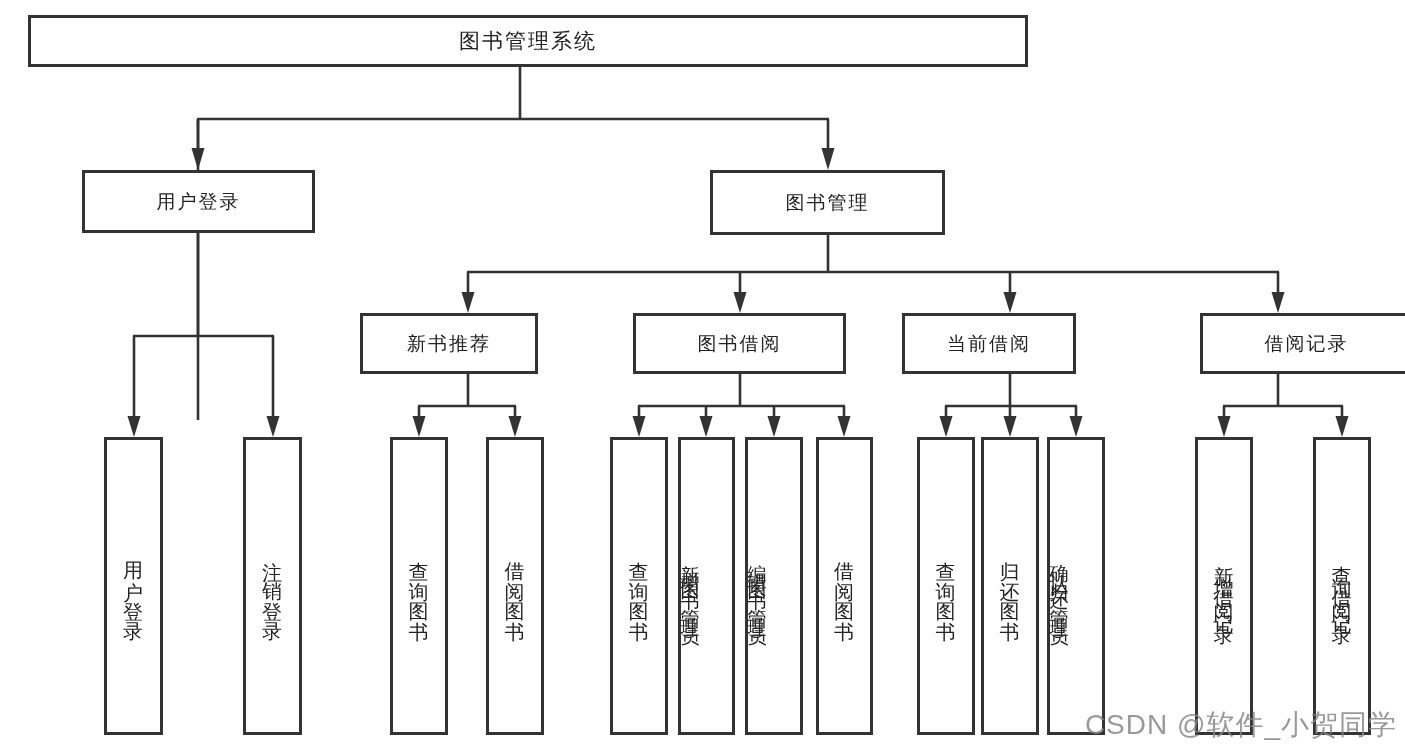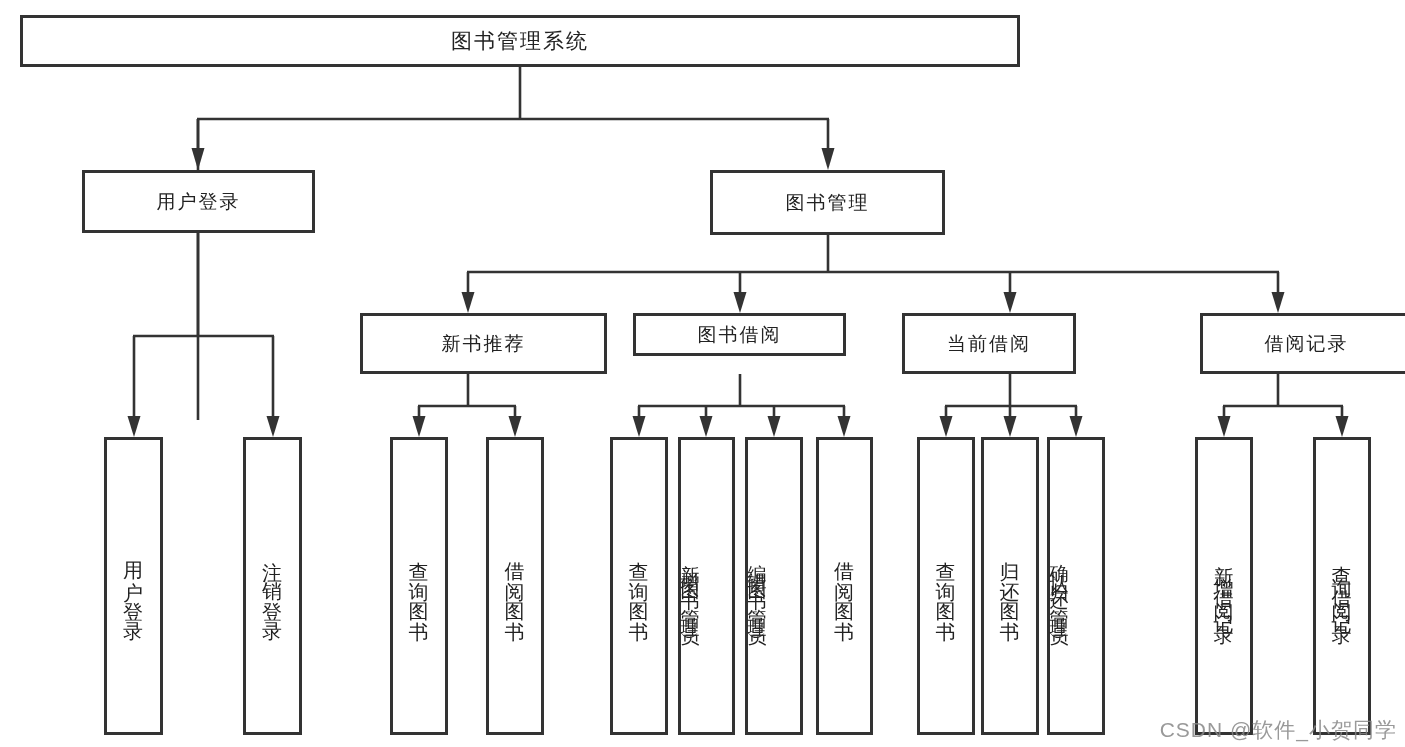--- a/index.html
+++ b/index.html
@@ -34,21 +34,21 @@
     font-size:20px;
     line-height:1;
   }
   .node.vbox.s span{letter-spacing:20px;}
   .node.vbox.m span{letter-spacing:12px;}
   .node.vbox.l{align-items:center;justify-content:flex-start;padding-top:7px;}
   .node.vbox.l span{font-size:19px;letter-spacing:9px;}
   .watermark{
     position:absolute;
     right:8px;bottom:3px;
-    font-size:21px;
+    font-size:28px;
     color:rgba(135,135,135,0.85);
     letter-spacing:1px;
     z-index:3;
     white-space:nowrap;
   }
 </style>
 </head>
 <body>
 
 <div class="stage">
@@ -120,35 +120,35 @@
 
       <polygon points="939.5,416 952.5,416 946,437"></polygon>
       <polygon points="1003.5,416 1016.5,416 1010,437"></polygon>
       <polygon points="1069.5,416 1082.5,416 1076,437"></polygon>
 
       <polygon points="1217.5,416 1230.5,416 1224,437"></polygon>
       <polygon points="1335.5,416 1348.5,416 1342,437"></polygon>
     </g>
   </svg>
 
-  <div class="node hbox rootbox" style="left:20px;top:15px;width:1000px;height:52px;align-items:center;">
+  <div class="node hbox rootbox" style="left:28px;top:15px;width:1000px;height:52px;align-items:center;">
     <span>图书管理系统</span>
   </div>
 
   <div class="node hbox" style="left:82px;top:170px;width:233px;height:63px;">
     <span>用户登录</span>
   </div>
   <div class="node hbox" style="left:710px;top:170px;width:235px;height:65px;">
     <span>图书管理</span>
   </div>
 
-  <div class="node hbox" style="left:360px;top:313px;width:247px;height:61px;">
+  <div class="node hbox" style="left:360px;top:313px;width:178px;height:61px;">
     <span>新书推荐</span>
   </div>
-  <div class="node hbox" style="left:633px;top:313px;width:213px;height:43px;">
+  <div class="node hbox" style="left:633px;top:313px;width:213px;height:61px;">
     <span>图书借阅</span>
   </div>
   <div class="node hbox" style="left:902px;top:313px;width:174px;height:61px;">
     <span>当前借阅</span>
   </div>
   <div class="node hbox" style="left:1172px;top:313px;width:213px;height:61px;margin-left:28px;">
     <span>借阅记录</span>
   </div>
 
   <div class="node vbox s" style="left:104px;top:437px;width:59px;height:298px;">

